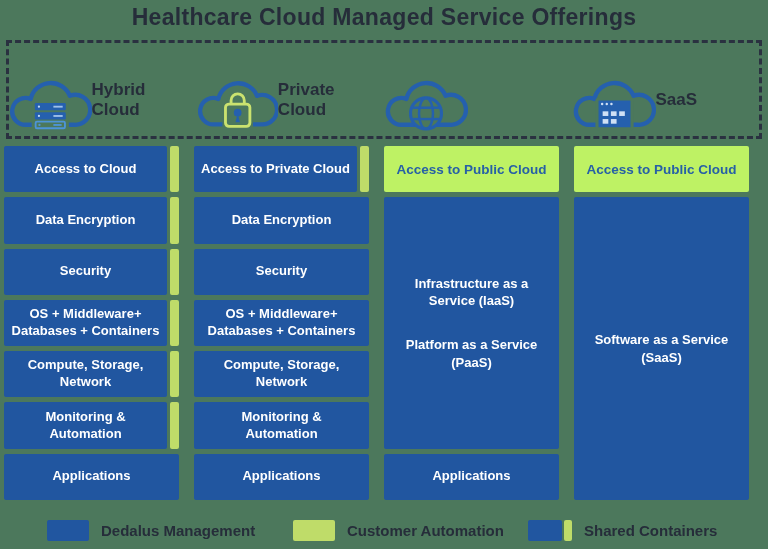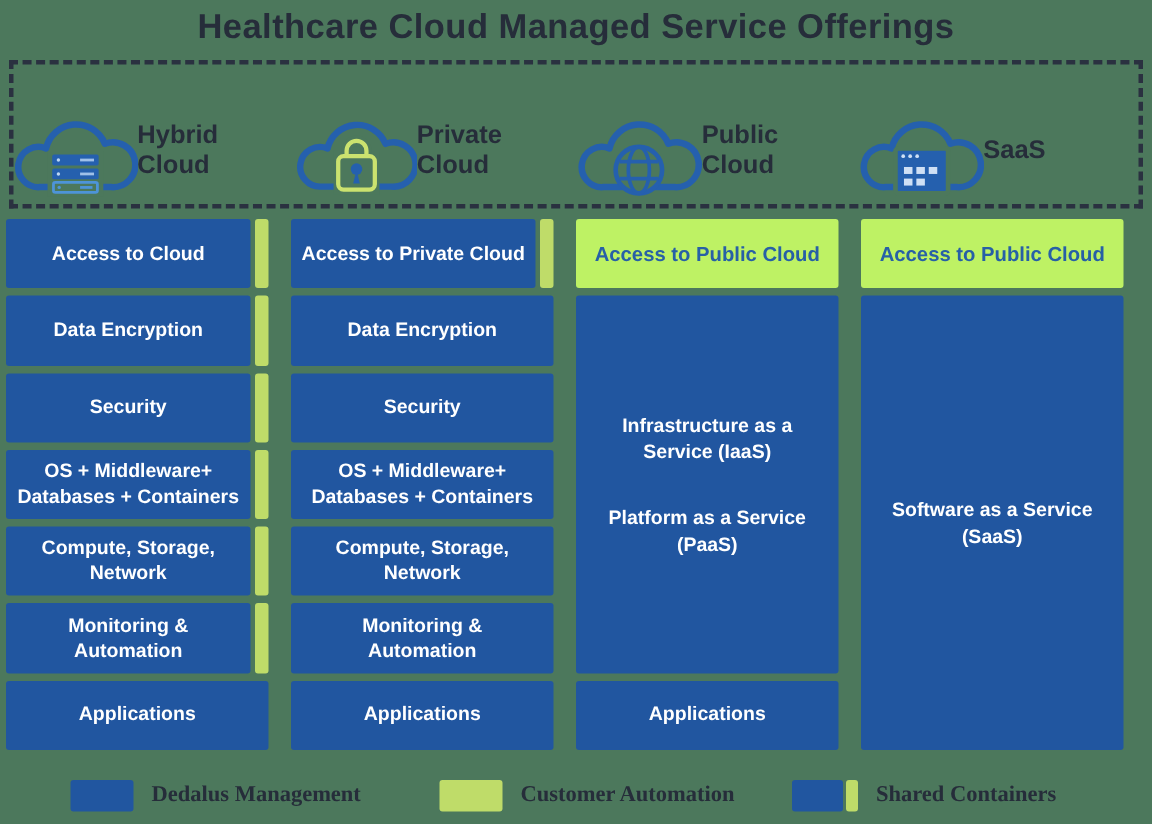--- a/index.html
+++ b/index.html
@@ -47,21 +47,21 @@
     background:#2156A0;border-radius:2px;
     display:flex;flex-direction:column;align-items:center;justify-content:center;
     gap:26px;min-height:0;
   }
   .tall.iaas{flex:5.43;}
   .tall.saas{flex:6.54;}
   .svc{
     color:#FFFFFF;font-weight:700;font-size:13px;line-height:1.35;
     text-align:center;white-space:pre-line;
   }
-  .legend{position:absolute;left:0;top:518px;right:16px;height:26px;font-family:Liberation Serif, serif;}
+  .legend{position:absolute;left:0;top:518px;right:16px;height:26px;}
   .li{position:absolute;top:0;display:flex;align-items:center;gap:12px;height:24px;}
   .li1{left:47px;}
   .li2{left:293px;}
   .li3{left:528px;}
   .sw{width:42px;height:21px;background:#2156A0;border-radius:2px;flex:none;}
   .sw.customer{background:#BFDC69;}
   .sw-shared{display:flex;gap:2px;flex:none;}
   .sw-shared .b{width:34px;height:21px;background:#2156A0;border-radius:2px;}
   .sw-shared .g{width:8px;height:21px;background:#BFDC69;border-radius:2px;}
   .ll{font-size:15px;font-weight:800;color:#262D3A;white-space:nowrap;}
@@ -106,21 +106,20 @@
     </div>
 
     <div class="cat">
       <svg width="84" height="64" viewBox="0 0 80 62">
         <path d="M17 54 A 13 13 0 1 1 21 29 A 20 20 0 0 1 59 26 A 14.5 14.5 0 1 1 63 54 Z" fill="none" stroke="#2560AE" stroke-width="4.2" stroke-linejoin="round"></path>
         <circle cx="40" cy="43" r="15" fill="#4C785C" stroke="#2560AE" stroke-width="3"></circle>
         <ellipse cx="40" cy="43" rx="6.8" ry="15" fill="none" stroke="#2560AE" stroke-width="2.4"></ellipse>
         <line x1="27.5" y1="37.5" x2="52.5" y2="37.5" stroke="#2560AE" stroke-width="2.4"></line>
         <line x1="27.5" y1="48.5" x2="52.5" y2="48.5" stroke="#2560AE" stroke-width="2.4"></line>
       </svg>
-      <div class="cat-label">Public Cloud</div>
     </div>
 
     <div class="cat">
       <svg width="84" height="64" viewBox="0 0 80 62">
         <path d="M17 54 A 13 13 0 1 1 21 29 A 20 20 0 0 1 59 26 A 14.5 14.5 0 1 1 63 54 Z" fill="none" stroke="#2560AE" stroke-width="4.2" stroke-linejoin="round"></path>
         <rect x="23.5" y="29" width="34" height="29" rx="2" fill="#2560AE" stroke="#4C785C" stroke-width="3"></rect>
         <circle cx="28.5" cy="34" r="1.2" fill="#CFE0F5"></circle>
         <circle cx="33" cy="34" r="1.2" fill="#CFE0F5"></circle>
         <circle cx="37.5" cy="34" r="1.2" fill="#CFE0F5"></circle>
         <rect x="29" y="41" width="5.5" height="4.5" fill="#CFE0F5"></rect>

